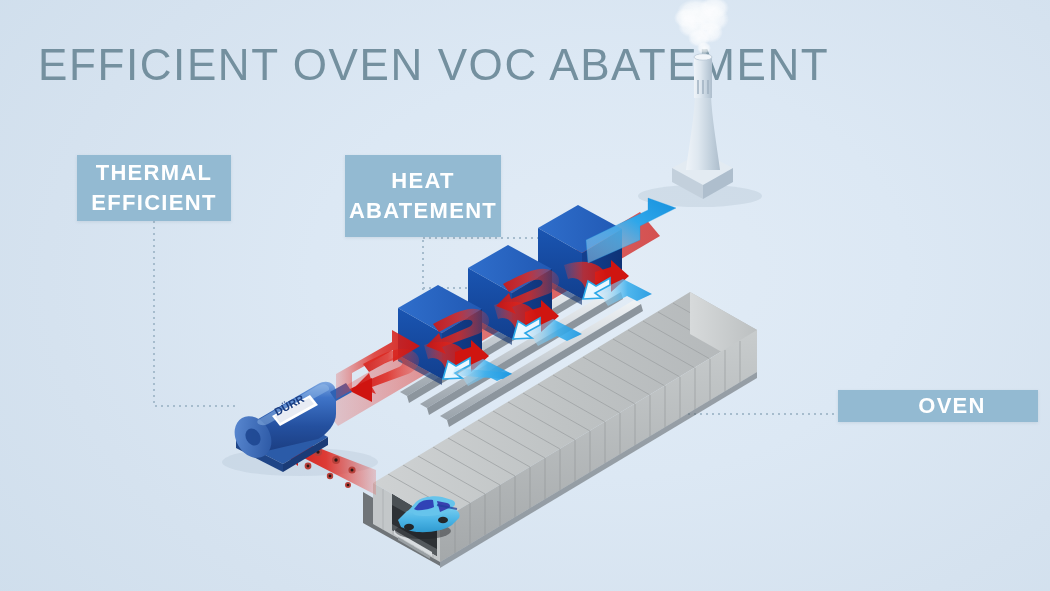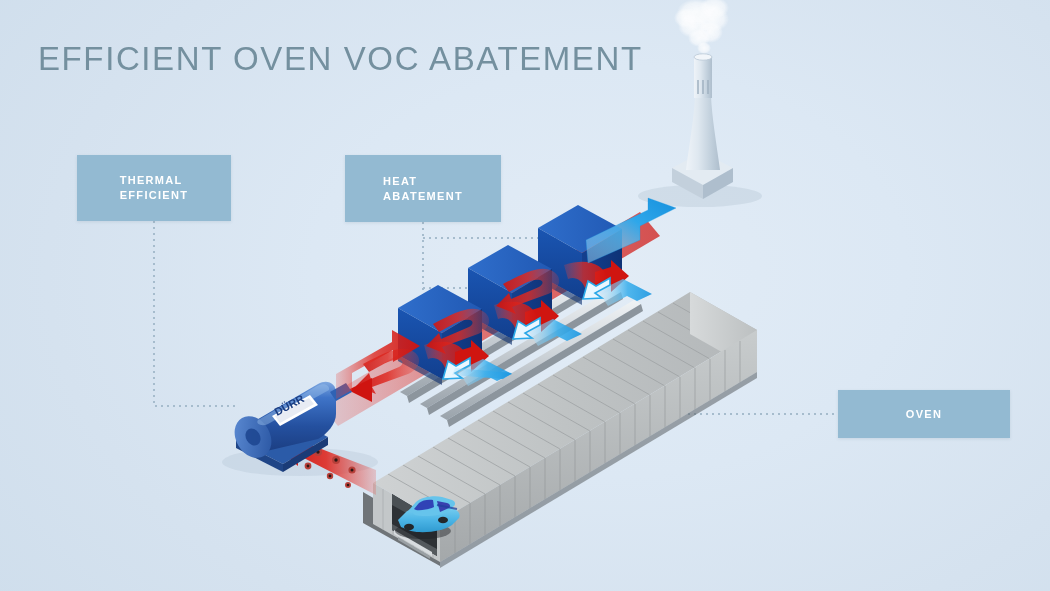--- a/index.html
+++ b/index.html
@@ -12,42 +12,42 @@
   #stage{
     position:absolute;inset:0;
     background:
       radial-gradient(ellipse 780px 540px at 58% 46%, #e2ecf6 0%, #dce8f4 38%, #d5e2ef 72%, #cfdeec 100%);
   }
   .abs{position:absolute;}
 
   
   #title{
     left:38px;top:40px;
-    font-size:33px;
+    font-size:44px;
     letter-spacing:1.6px;
     color:#74909f;
     font-weight:400;
     white-space:nowrap;
   }
 
   
   .callout{
     background:#93bad2;
     color:#ffffff;
     display:flex;align-items:center;justify-content:center;
-    text-align:left;
-    font-size:11px;
+    text-align:center;
+    font-size:22px;
     font-weight:bold;
     letter-spacing:1.3px;
     line-height:1.35;
     box-shadow:0 1px 3px rgba(60,90,115,.13);
   }
   #callout-thermal{left:77px;top:155px;width:154px;height:66px;}
-  #callout-heat{left:345px;top:155px;width:156px;height:67px;}
-  #callout-oven{left:838px;top:390px;width:172px;height:48px;}
+  #callout-heat{left:345px;top:155px;width:156px;height:82px;}
+  #callout-oven{left:838px;top:390px;width:172px;height:32px;padding-left:28px;}
 
   svg.layer{position:absolute;left:0;top:0;width:1050px;height:591px;overflow:visible;}
 </style>
 </head>
 <body>
 
 <div id="stage">
 
   <div class="abs" id="title">EFFICIENT OVEN VOC ABATEMENT</div>
 

